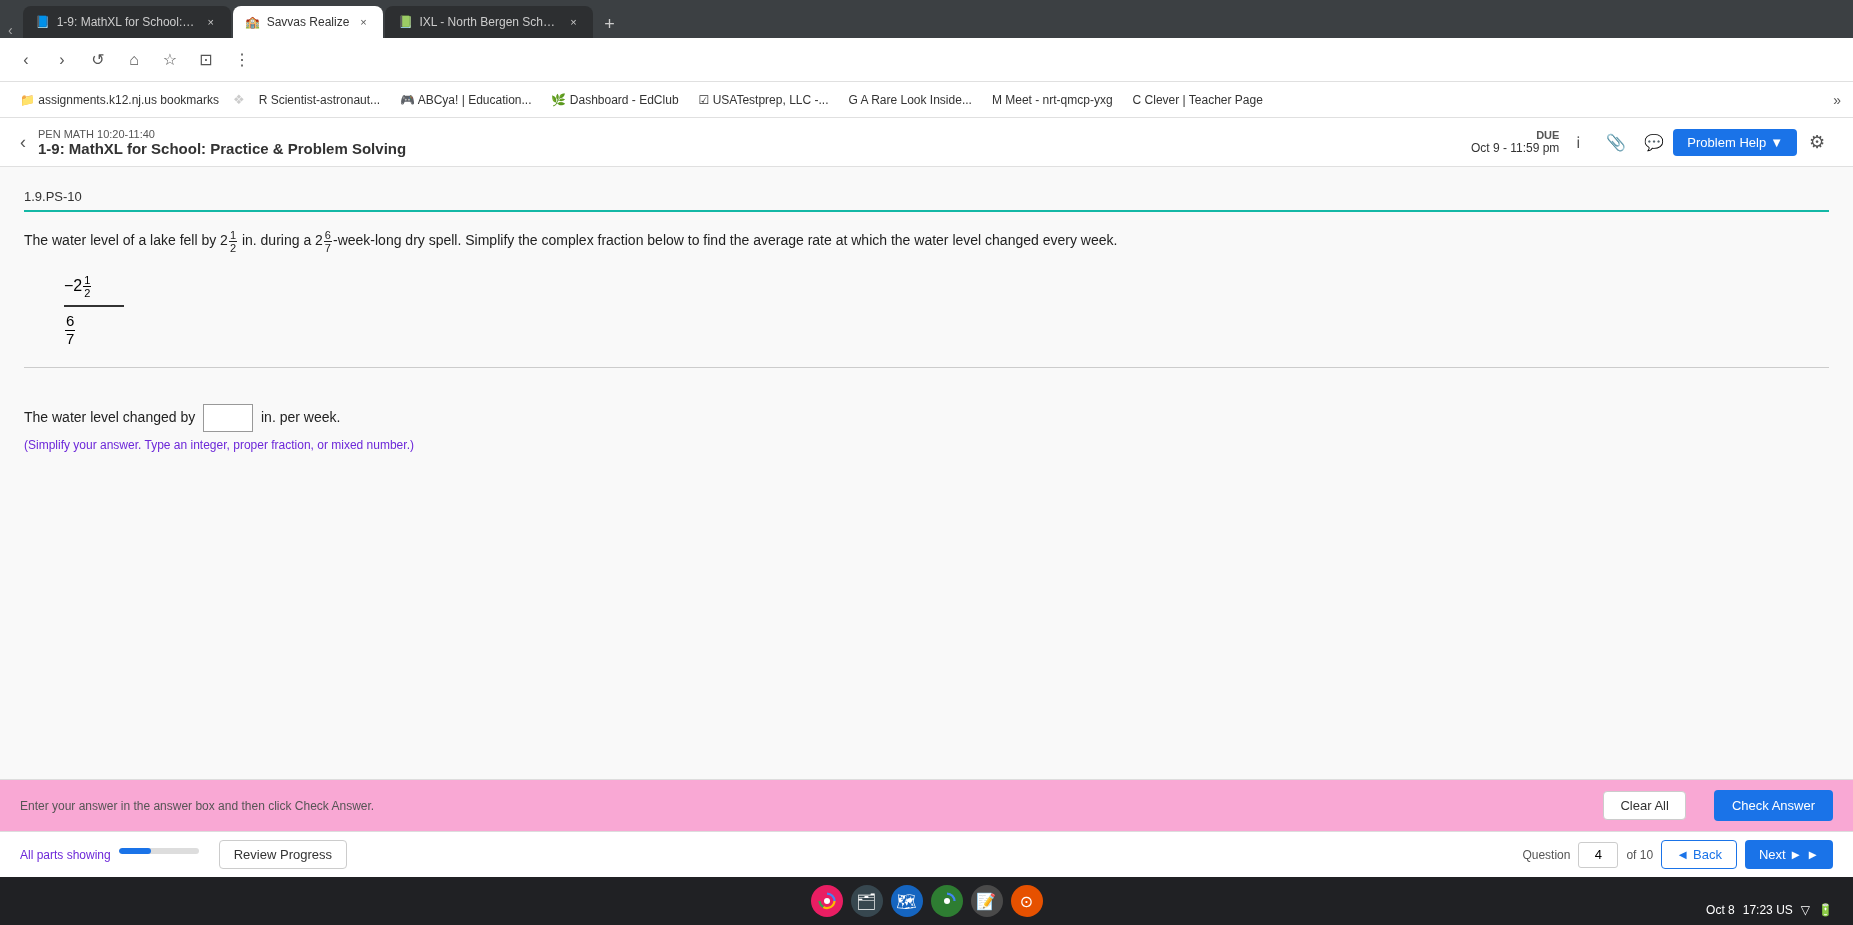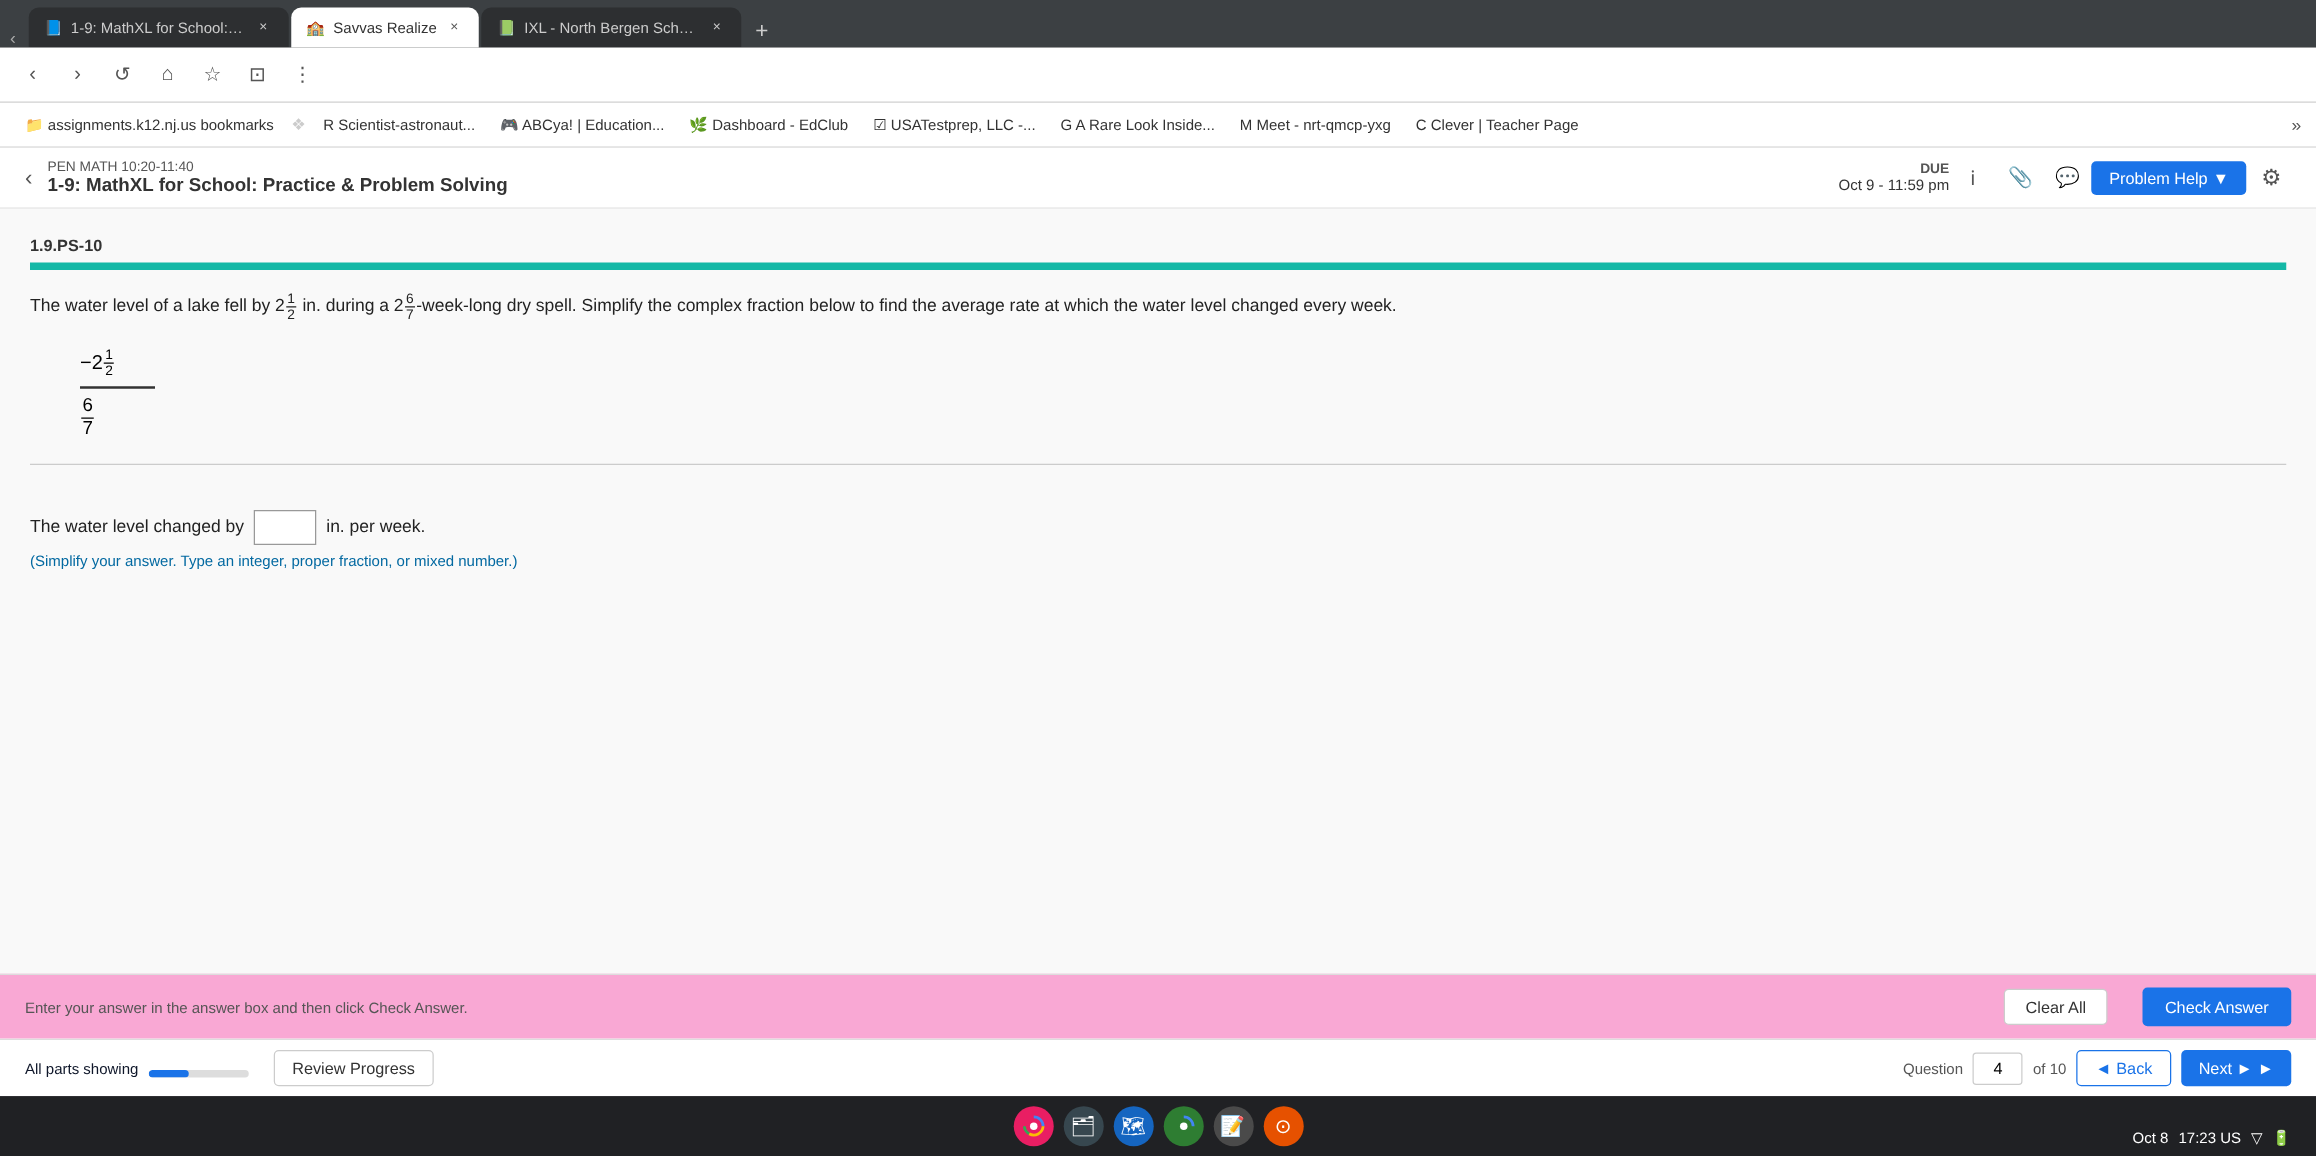--- a/index.html
+++ b/index.html
@@ -250,25 +250,25 @@
     
     .question-container {
       flex: 1;
       padding: 16px 24px;
       overflow-y: auto;
       background: #f9f9f9;
     }
 
     .question-id {
       font-size: 13px;
-      font-weight: bold;
+      font-weight: normal;
       color: #333;
       margin-bottom: 16px;
       padding: 6px 0;
-      border-bottom: 6px solid #14b8a6;
+      border-bottom: 2px solid #14b8a6;
     }
 
     .question-text {
       font-size: 14px;
       color: #222;
       line-height: 1.8;
       margin-bottom: 20px;
     }
 
     
@@ -318,21 +318,21 @@
       font-size: 14px;
       display: inline-block;
       vertical-align: middle;
       margin: 0 4px;
       background: #fff;
       outline: none;
     }
 
     .answer-note {
       font-size: 12px;
-      color: #0369a1;
+      color: #6d28d9;
       margin-top: 4px;
     }
 
     
     .bottom-bar {
       background: #f9a8d4;
       border-top: 1px solid #ddd;
       padding: 10px 20px;
       display: flex;
       align-items: center;
@@ -375,24 +375,24 @@
       background: #fff;
       border-top: 1px solid #ddd;
       padding: 8px 20px;
       display: flex;
       align-items: center;
       justify-content: space-between;
     }
 
     .all-parts {
       display: flex;
-      align-items: flex-end;
+      align-items: flex-start;
       gap: 8px;
       font-size: 12px;
-      color: #0f172a;
+      color: #6d28d9;
     }
 
     .progress-bar {
       width: 80px;
       height: 6px;
       background: #ddd;
       border-radius: 3px;
       overflow: hidden;
     }
 

